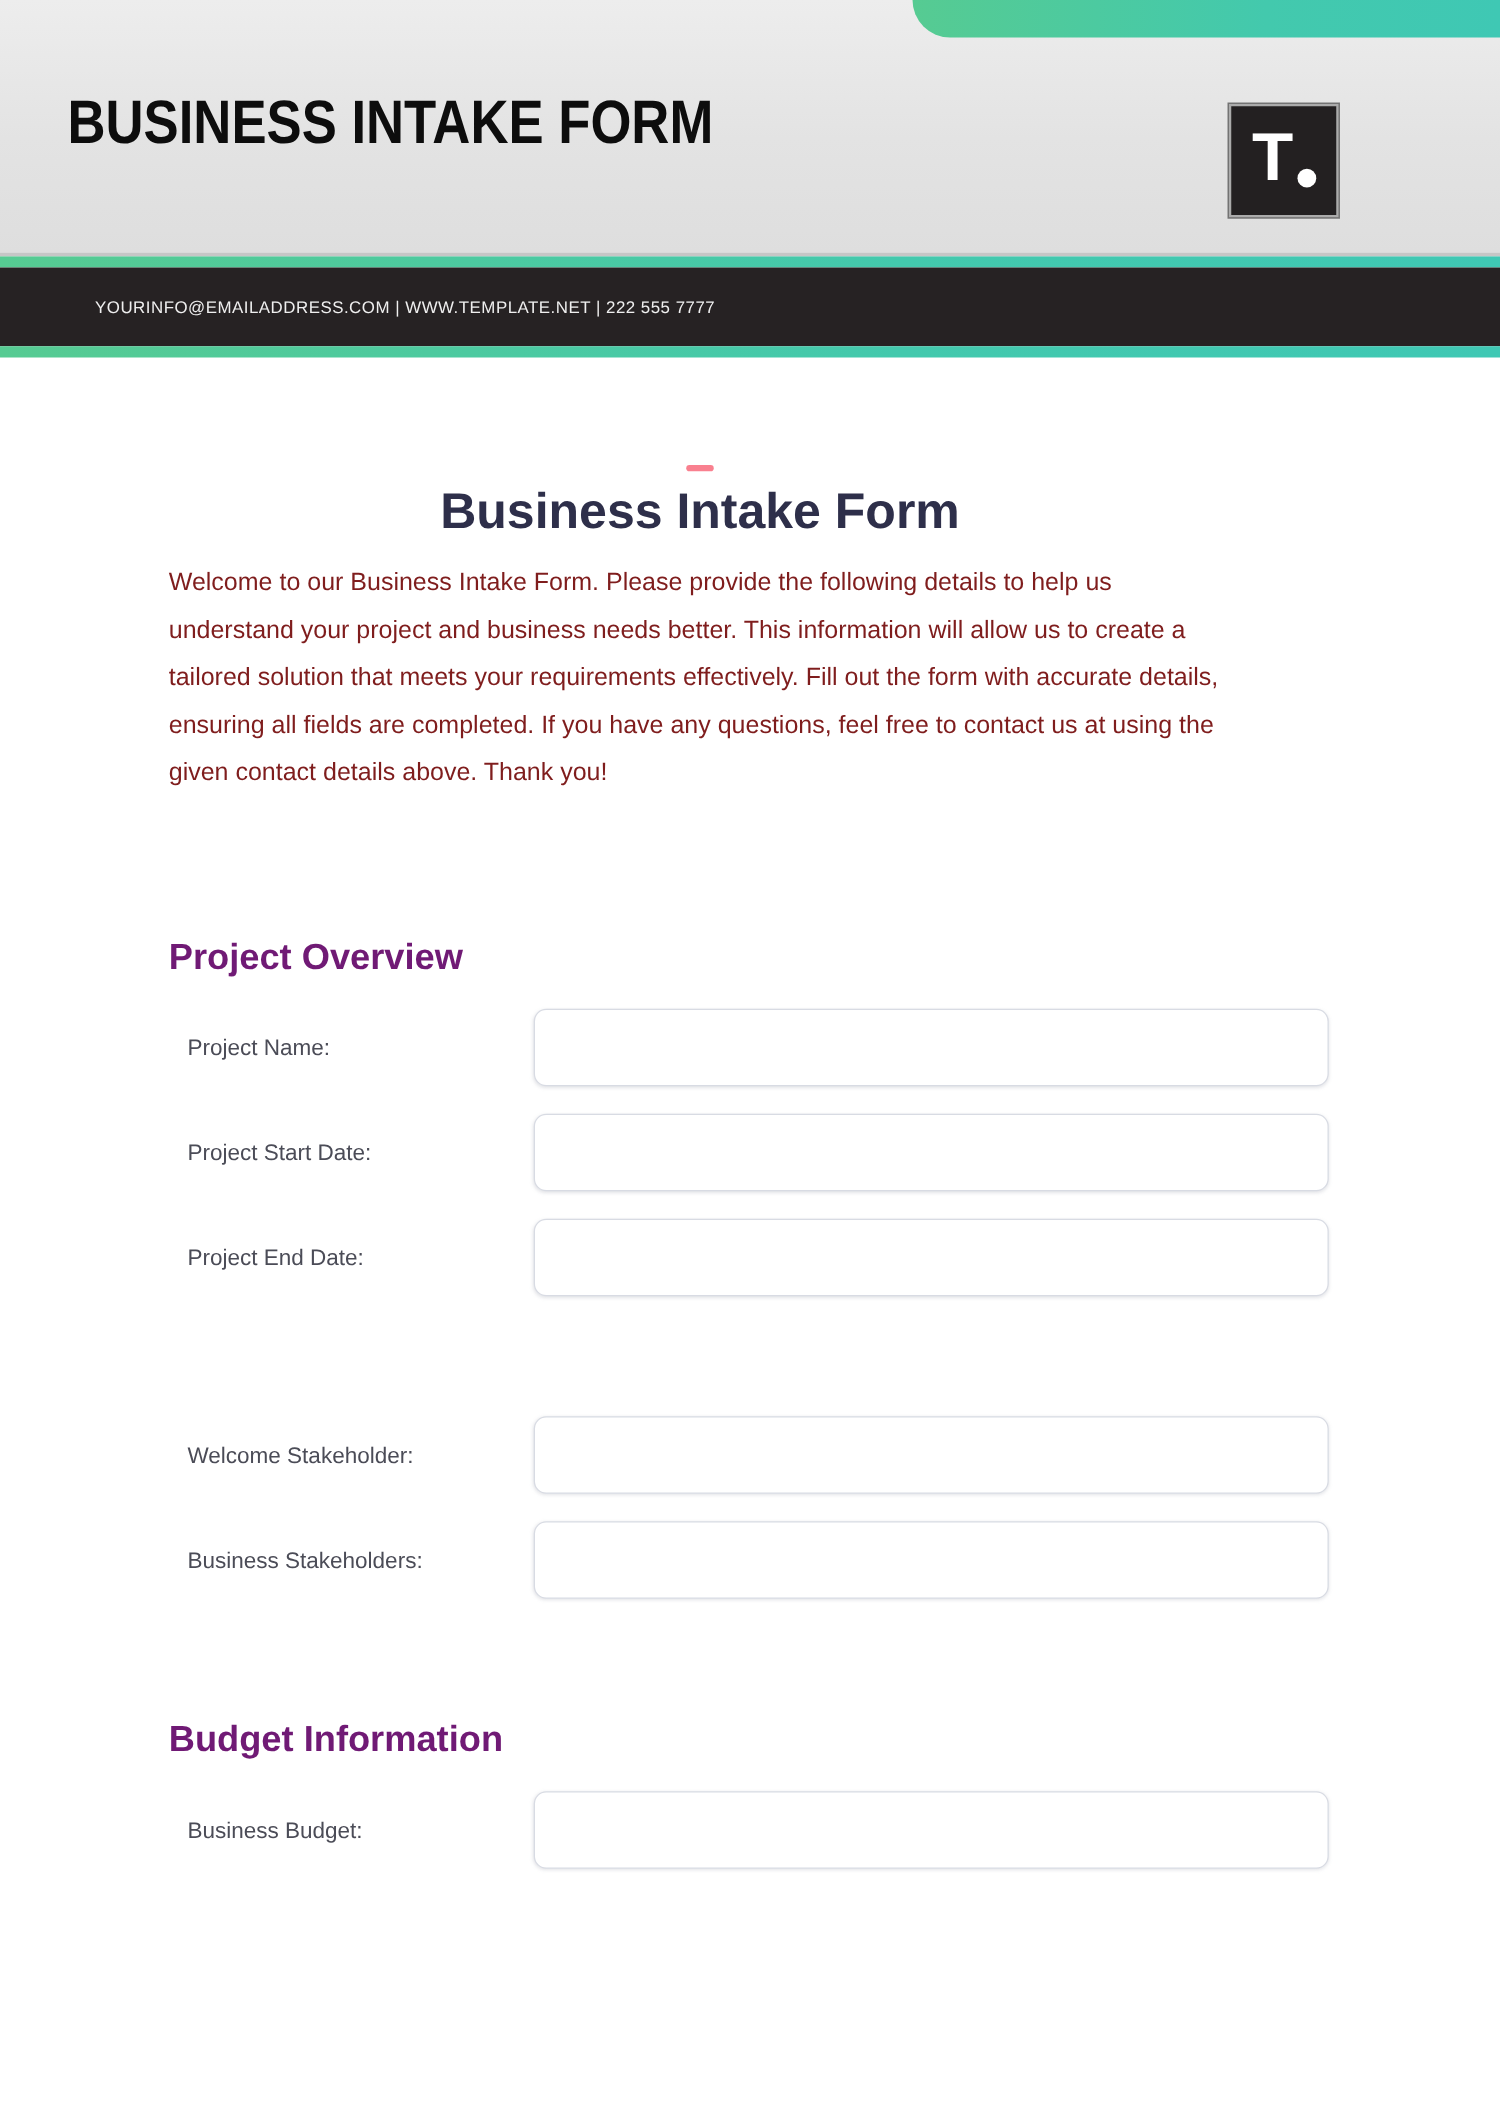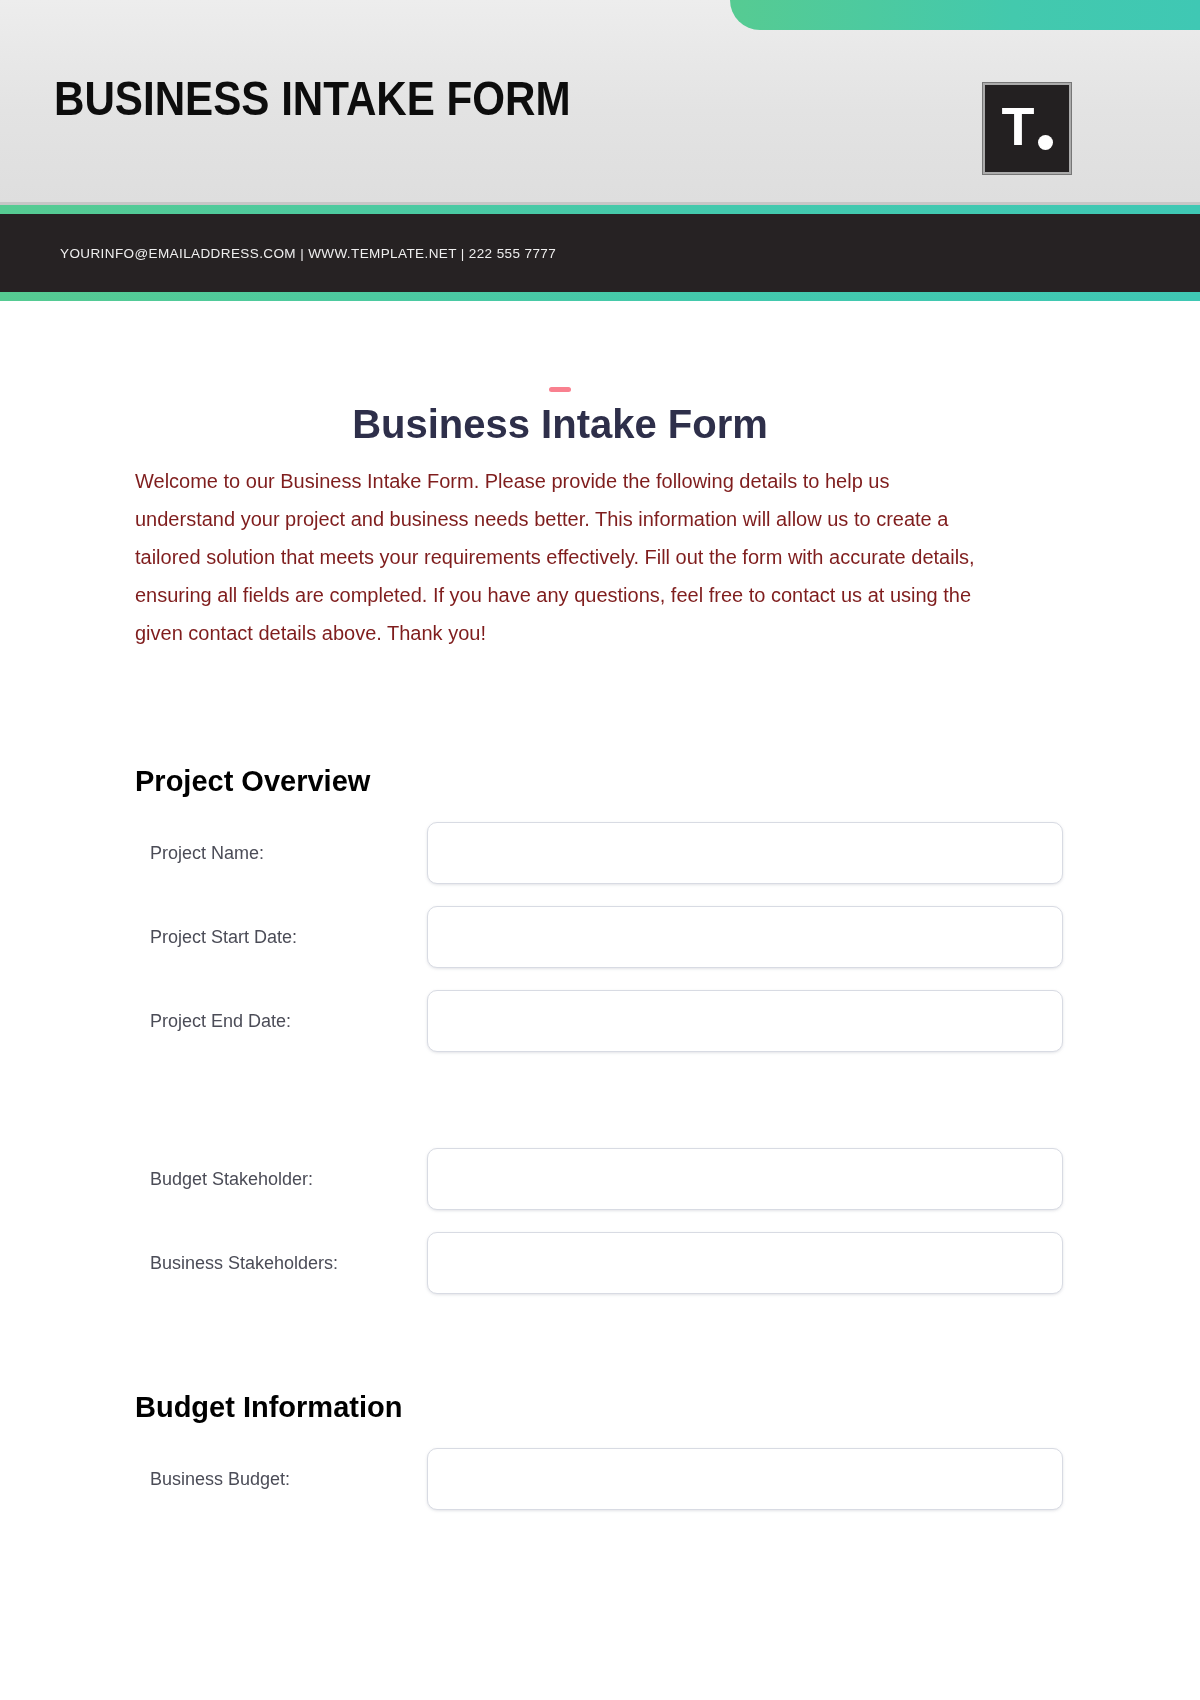--- a/index.html
+++ b/index.html
@@ -29,33 +29,33 @@
     position:absolute; left:983px; top:83px; width:88px; height:91px;
     background:#232021; border:2px solid #ababab;
     box-shadow:0 0 0 1px #777777;
     display:flex; align-items:center; justify-content:center;
   }
   .logo-t { color:#ffffff; font-size:54px; font-weight:800; line-height:1; margin-top:-6px; }
   .logo-dot { width:15px; height:15px; border-radius:50%; background:#ffffff; margin-top:28px; margin-left:3px; }
 
   
   .accent-strip { height:9px; background:linear-gradient(90deg,#56cb92 0%, #43c9ad 60%, #3fc8b4 100%); }
-  .contact-bar { height:78px; background:#262223; display:flex; align-items:center; padding-left:60px; }
+  .contact-bar { height:63px; background:#262223; display:flex; align-items:center; padding-left:76px; }
   .contact-text { color:#efefef; font-size:13.5px; letter-spacing:0.4px; font-weight:400; }
 
   
   .content { margin-left:135px; width:930px; }
   .intro { width:850px; margin-top:86px; }
   .title-dash { width:22px; height:5px; background:#f9808f; border-radius:3px; margin:0 auto 9px auto; }
   .form-title { text-align:center; font-size:40px; font-weight:700; color:#2e2f4a; line-height:46px; }
   .form-intro { margin-top:15px; width:860px; font-size:20px; line-height:38px; color:#7f1d1d; }
 
   .form-section { margin-top:96px; }
   #sections > .form-section:first-child { margin-top:112px; }
-  .section-heading { font-size:29px; font-weight:700; color:#000000; line-height:34px; }
+  .section-heading { font-size:29px; font-weight:700; color:#701a75; line-height:34px; }
   .fields { margin-top:24px; }
   .field-row { display:flex; align-items:center; margin-bottom:22px; }
   .field-label { width:292px; padding-left:15px; font-size:18px; color:#4b4c57; flex:none; }
   .field-input {
     width:636px; height:62px; flex:none;
     border:1.5px solid #d8dbe3; border-radius:10px; background:#ffffff;
     box-shadow:0 1px 3px rgba(150,155,170,0.28);
     outline:none; font-size:18px; color:#333333; padding:0 16px;
     font-family:"Liberation Sans", sans-serif;
   }
@@ -104,21 +104,21 @@
     <label class="field-label">Project End Date:</label>
     <input class="field-input" type="text" value="" style="">
   </div>
 
 </div>
   </section>
 
   <section class="form-section">
     <div class="fields">
   <div class="field-row">
-    <label class="field-label">Budget Stakeholder:</label>
+    <label class="field-label">Welcome Stakeholder:</label>
     <input class="field-input" type="text" value="" style="">
   </div>
 
   <div class="field-row">
     <label class="field-label">Business Stakeholders:</label>
     <input class="field-input" type="text" value="" style="">
   </div>
 </div>
   </section>
 

